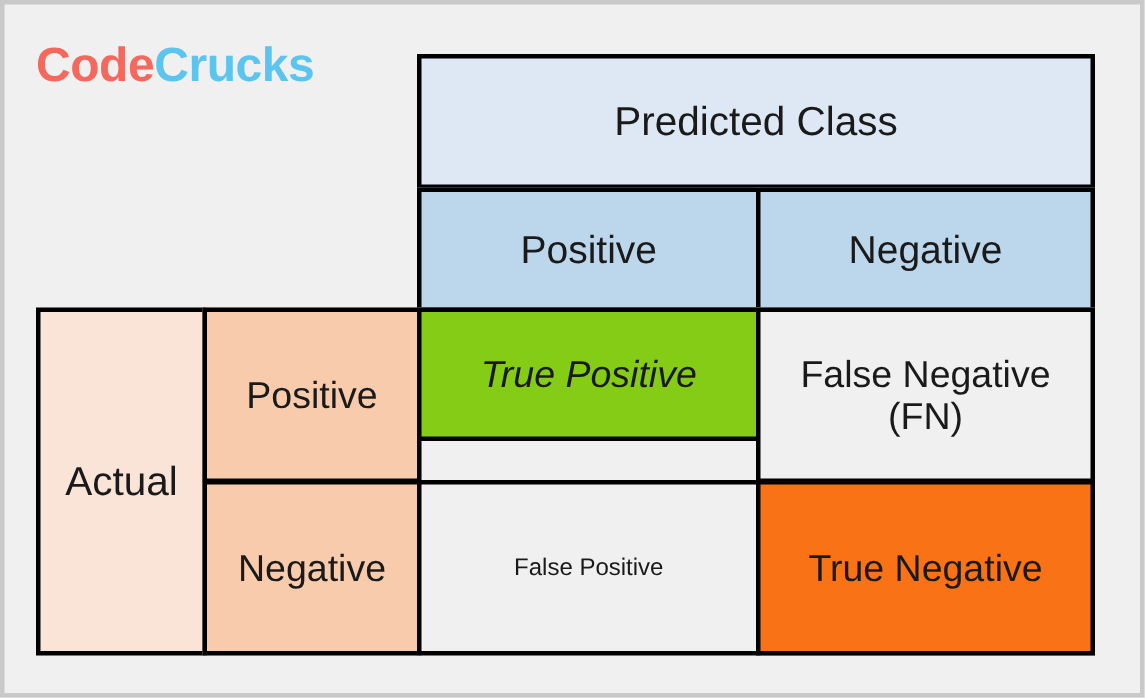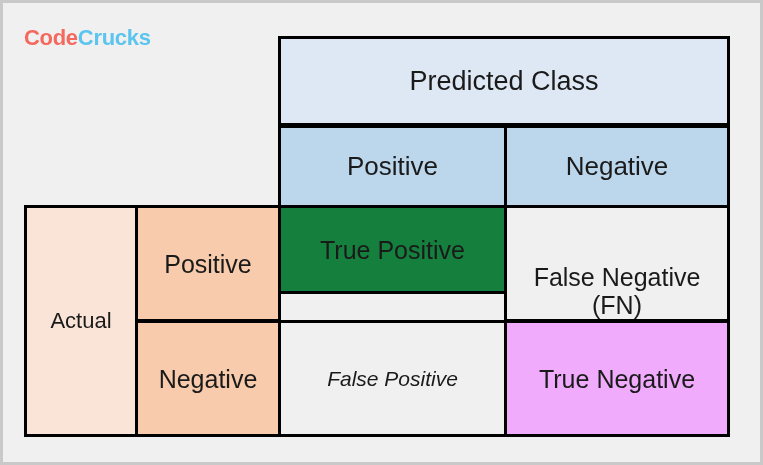--- a/index.html
+++ b/index.html
@@ -21,21 +21,21 @@
     width: 757px;
     height: 459px;
     background: #f0f0f0;
   }
 
   
   #logo {
     position: absolute;
     left: 21px;
     top: 22px;
-    font-size: 22px;
+    font-size: 32px;
     font-weight: bold;
     letter-spacing: -0.3px;
     white-space: nowrap;
     font-family: "Liberation Sans", sans-serif;
   }
   #logo .part-a { color: #f4685e; }
   #logo .part-b { color: #5bc4ef; }
 
   
   .cell {
@@ -78,21 +78,21 @@
     font-size: 26px;
   }
 
   
   #actual-header {
     left: 21px;
     top: 202px;
     width: 114px;
     height: 232px;
     background: #fae4d8;
-    font-size: 22px;
+    font-size: 27px;
     flex-direction: column;
   }
 
   
   #actual-positive {
     left: 132px;
     top: 202px;
     width: 146px;
     height: 117px;
     background: #f7cbab;
@@ -106,47 +106,46 @@
     background: #f7cbab;
     font-size: 25px;
   }
 
   
   #cell-tp {
     left: 275px;
     top: 202px;
     width: 229px;
     height: 89px;
-    background: #15803d;
-    font-size: 25px;
+    background: #84cc16;
+    font-size: 25px;
+    font-style: italic;
   }
   #cell-fn {
     left: 501px;
     top: 202px;
     width: 226px;
     height: 117px;
     background: #f0f0f0;
     font-size: 25px;
-    align-items: flex-end;
   }
   #cell-fp {
     left: 275px;
     top: 317px;
     width: 229px;
     height: 117px;
     background: #f0f0f0;
-    font-size: 21px;
-    font-style: italic;
+    font-size: 16px;
   }
   #cell-tn {
     left: 501px;
     top: 317px;
     width: 226px;
     height: 117px;
-    background: #f0abfc;
+    background: #f97316;
     font-size: 25px;
   }
 
   .cell .line { display: block; }
 </style>
 </head>
 <body>
 
 <div id="canvas">
 

